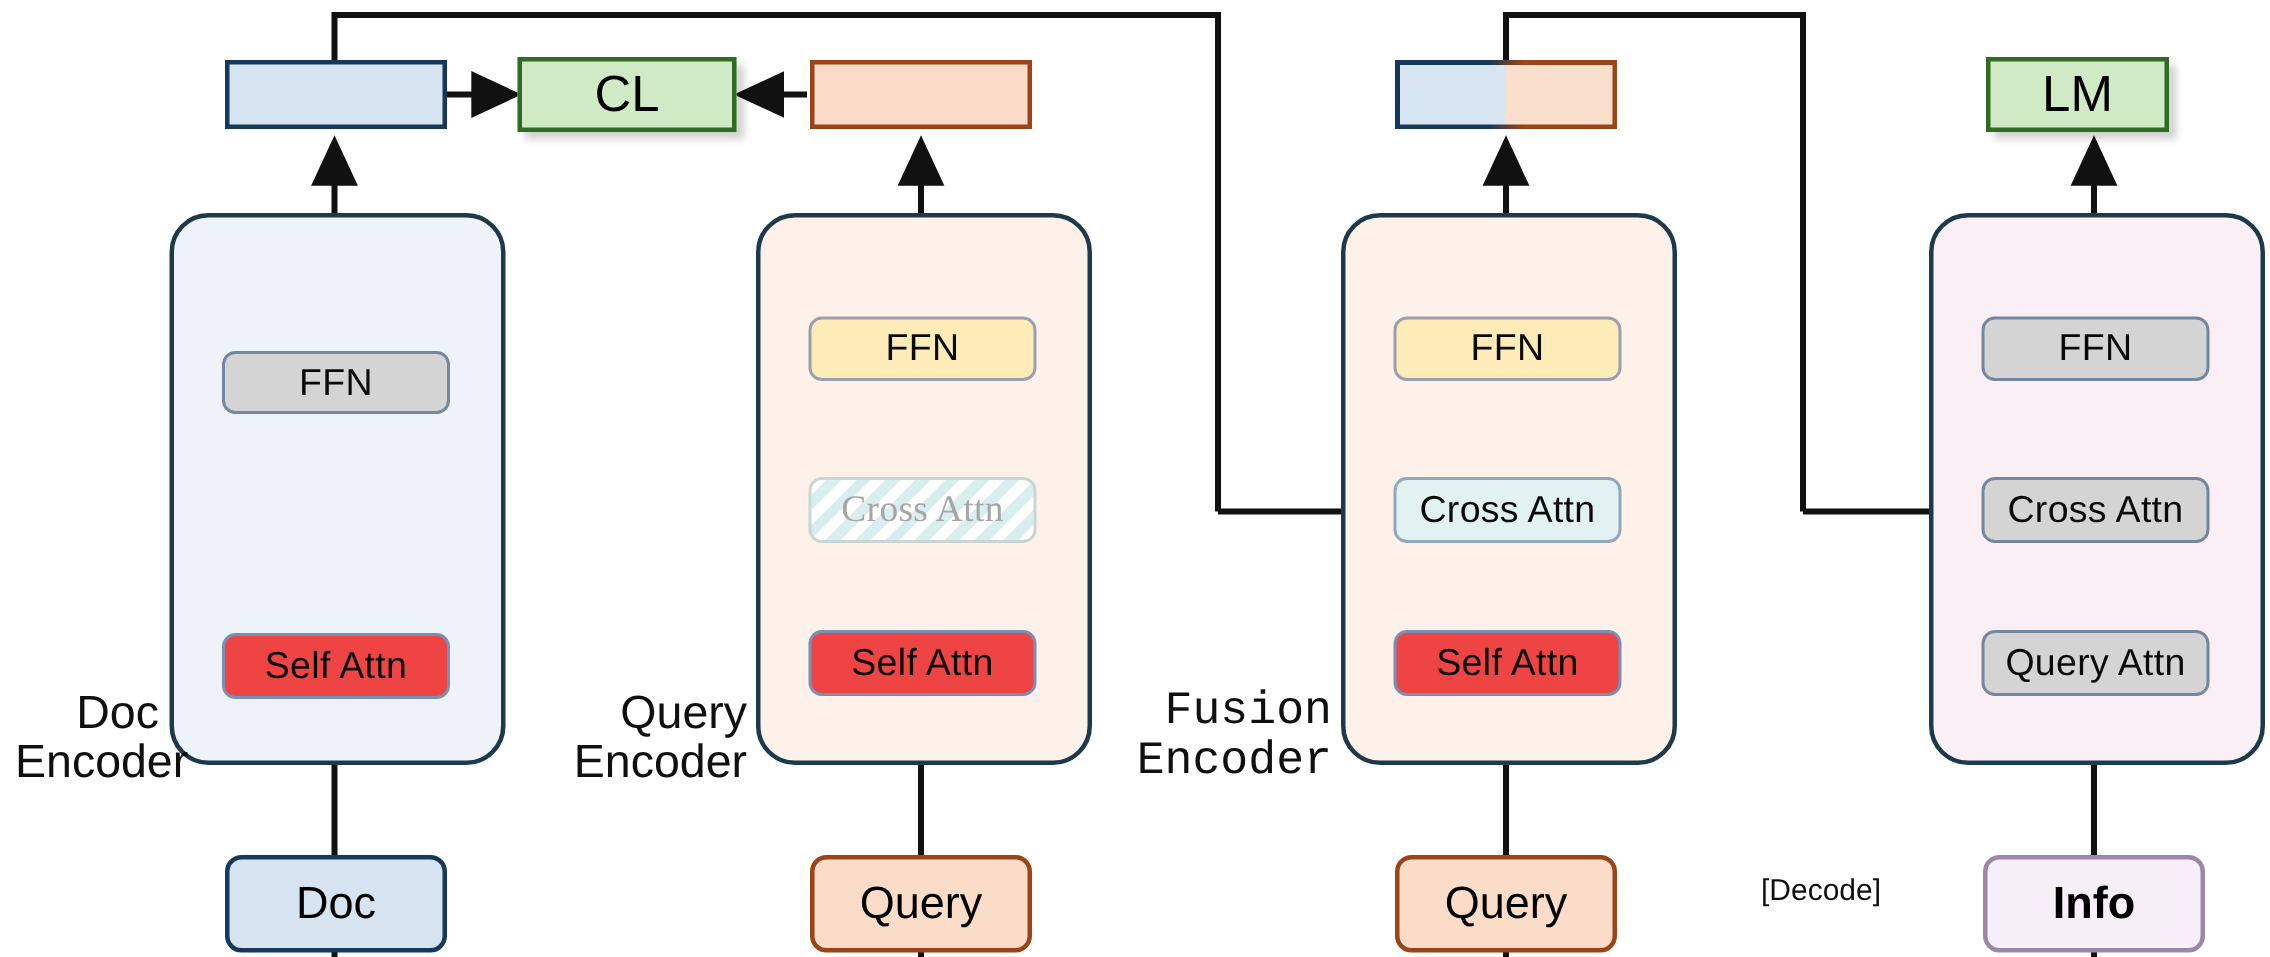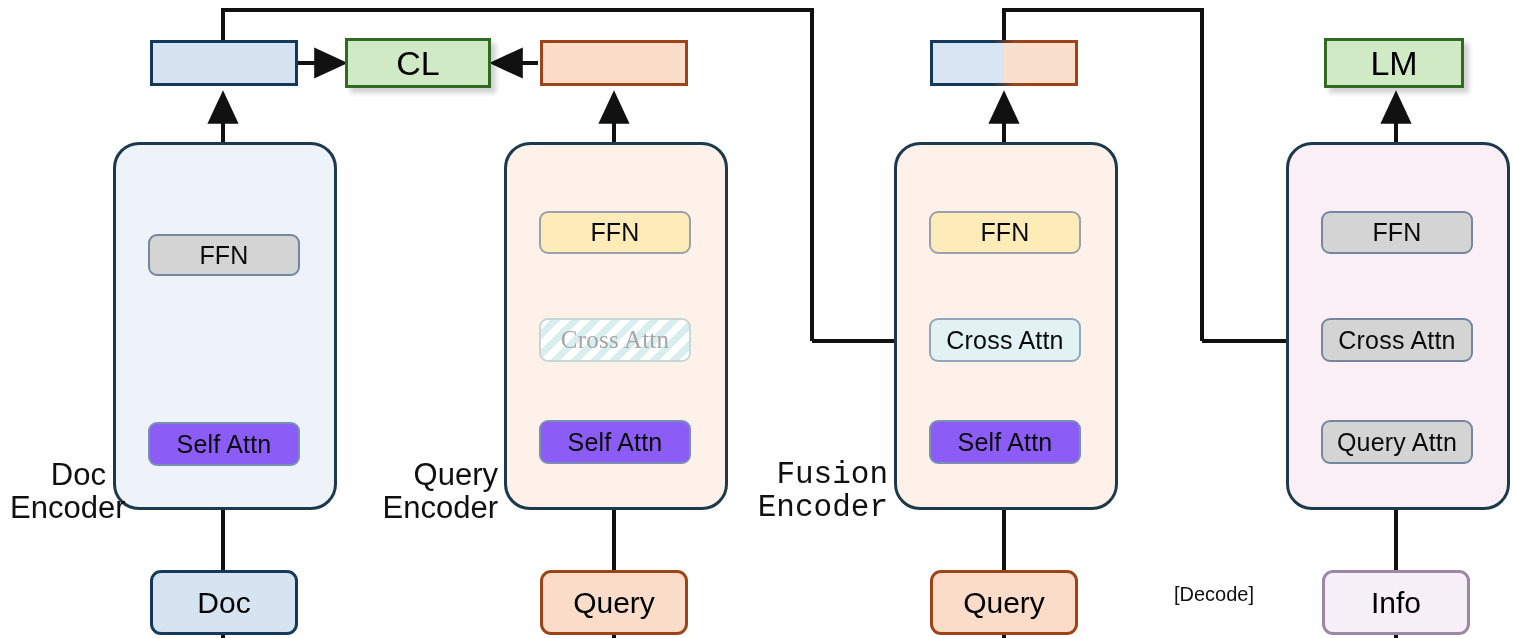--- a/index.html
+++ b/index.html
@@ -11,21 +11,21 @@
   .panel.doc{background:#eef2f9;}
   .panel.warm{background:#fdf1e9;}
   .panel.pink{background:#faeff5;}
 
   .blk{position:absolute;box-sizing:border-box;display:flex;align-items:center;
        justify-content:center;border-radius:9px;font-size:25px;color:#0a0a0a;
        letter-spacing:.2px;}
   .blk.gray{background:#d4d4d4;border:2px solid #7486a0;}
   .blk.yellow{background:#fdebb8;border:2px solid #9aa0b0;}
   .blk.cyan{background:#e2f2f2;border:2px solid #8fa8c0;}
-  .blk.selfattn{background:#8b5cf6;border:2px solid #7a8fb5;}
+  .blk.selfattn{background:#ef4444;border:2px solid #7a8fb5;}
 
   .blk.hatch{
      border:2px solid #c9d6d6;color:#a6a6a6;font-family:"Liberation Serif",serif;
      background-color:#f0f8f8;
      background-image:repeating-linear-gradient(135deg,
         #ffffff 0 7px, #d9eeee 7px 14px);
   }
 
   .bar{position:absolute;box-sizing:border-box;}
   .bar.blue{background:#d6e4f2;border:3px solid #14395c;}
@@ -36,21 +36,21 @@
        linear-gradient(90deg,#14395c 0 42%,#9c4417 58% 100%) border-box;}
 
   .head{position:absolute;box-sizing:border-box;display:flex;align-items:center;
         justify-content:center;background:#cfeac4;border:3px solid #2f6b22;
         font-size:34px;color:#000;box-shadow:5px 5px 5px rgba(0,0,0,.18);}
 
   .io{position:absolute;box-sizing:border-box;display:flex;align-items:center;
       justify-content:center;border-radius:11px;font-size:30px;color:#000;}
   .io.doc{background:#d6e4f2;border:3px solid #14395c;}
   .io.query{background:#fadcc8;border:3px solid #9c4417;}
-  .io.info{background:#f7eff7;border:3px solid #9d87a8;}
+  .io.info{background:#f7eff7;border:3px solid #9d87a8;font-weight:bold;}
 
   .caption{position:absolute;font-size:31px;color:#101010;line-height:1.07;
            text-align:right;white-space:pre-line;}
   .plaintext{position:absolute;font-size:20px;color:#101010;}
 </style>
 </head>
 <body>
 
 <div id="stage">
 
@@ -170,20 +170,20 @@
   <div class="panel warm" style="left:894px;top:142px;width:224px;height:368px;"></div>
   <div class="bar split" style="left:930px;top:40px;width:148px;height:46px;"></div>
   <div class="blk yellow" style="left:929px;top:211px;width:152px;height:43px;">FFN</div>
   <div class="blk cyan" style="left:929px;top:318px;width:152px;height:44px;">Cross Attn</div>
   <div class="blk selfattn" style="left:929px;top:420px;width:152px;height:44px;">Self Attn</div>
   <div class="caption" style="left:756px;top:458px;width:132px;font-family:Liberation Mono, monospace;">Fusion
 Encoder</div>
   <div class="io query" style="left:930px;top:570px;width:148px;height:65px;">Query</div>
 
   <div class="panel pink" style="left:1286px;top:142px;width:224px;height:368px;"></div>
-  <div class="head" style="left:1324px;top:38px;width:140px;height:50px;">LM</div>
+  <div class="head" style="left:1324px;top:38px;width:122px;height:50px;">LM</div>
   <div class="blk gray" style="left:1321px;top:211px;width:152px;height:43px;">FFN</div>
   <div class="blk gray" style="left:1321px;top:318px;width:152px;height:44px;">Cross Attn</div>
   <div class="blk gray" style="left:1321px;top:420px;width:152px;height:44px;">Query Attn</div>
   <div class="plaintext" style="left:1174px;top:583px;">[Decode]</div>
   <div class="io info" style="left:1322px;top:570px;width:148px;height:65px;">Info</div>
 
 </div>
 
 </body></html>

